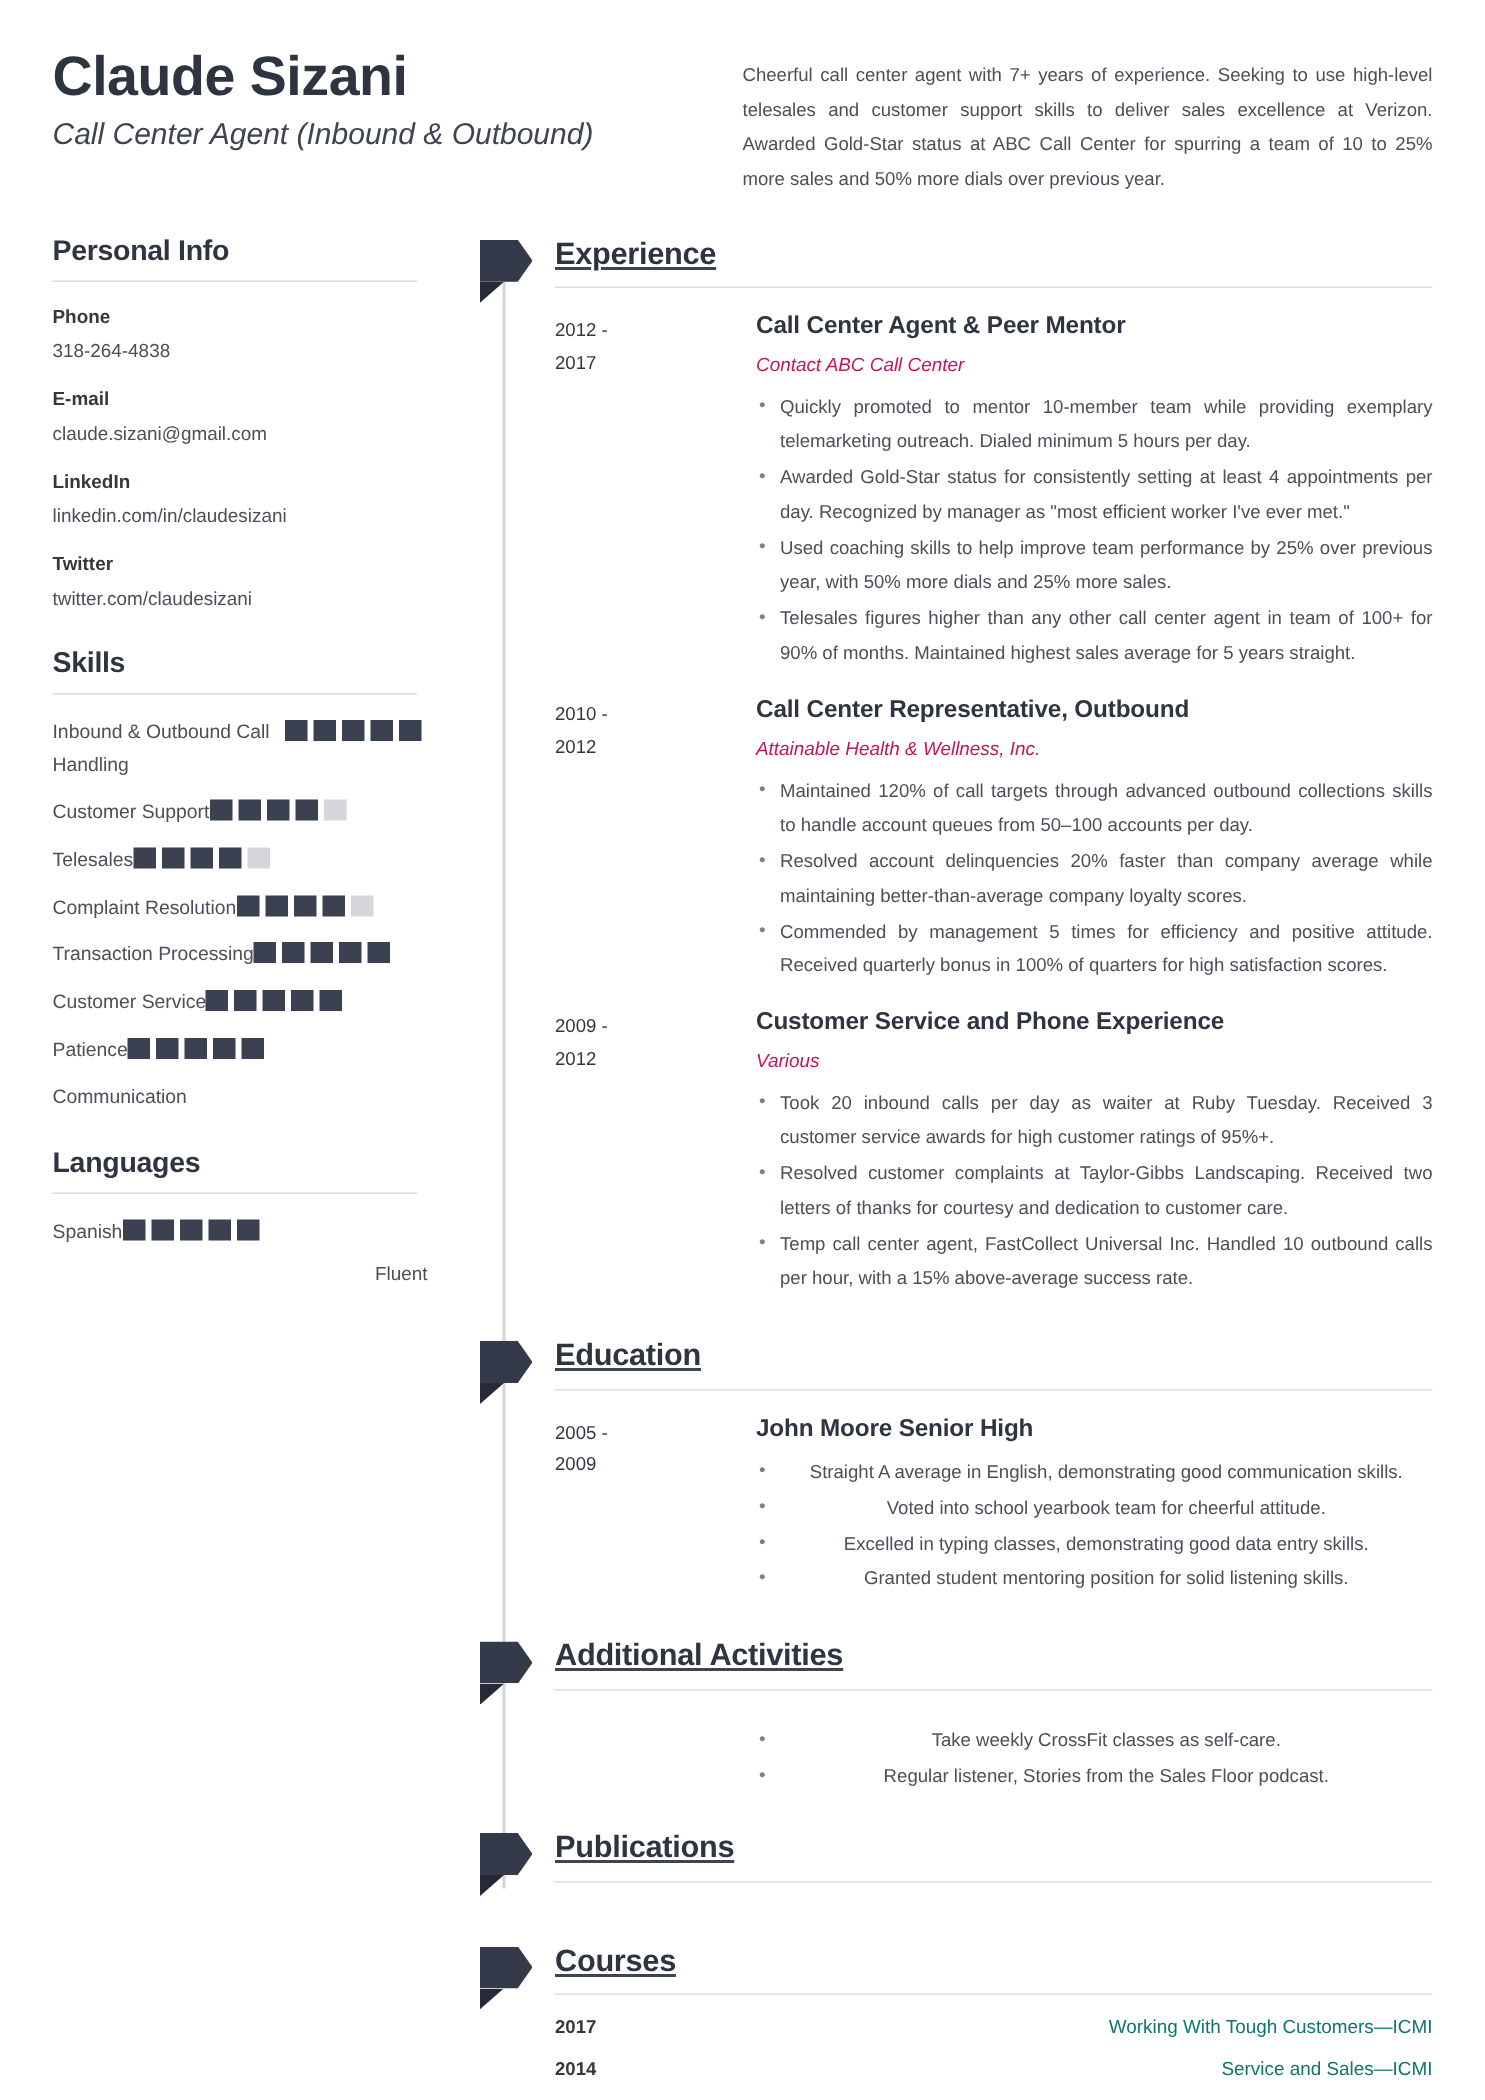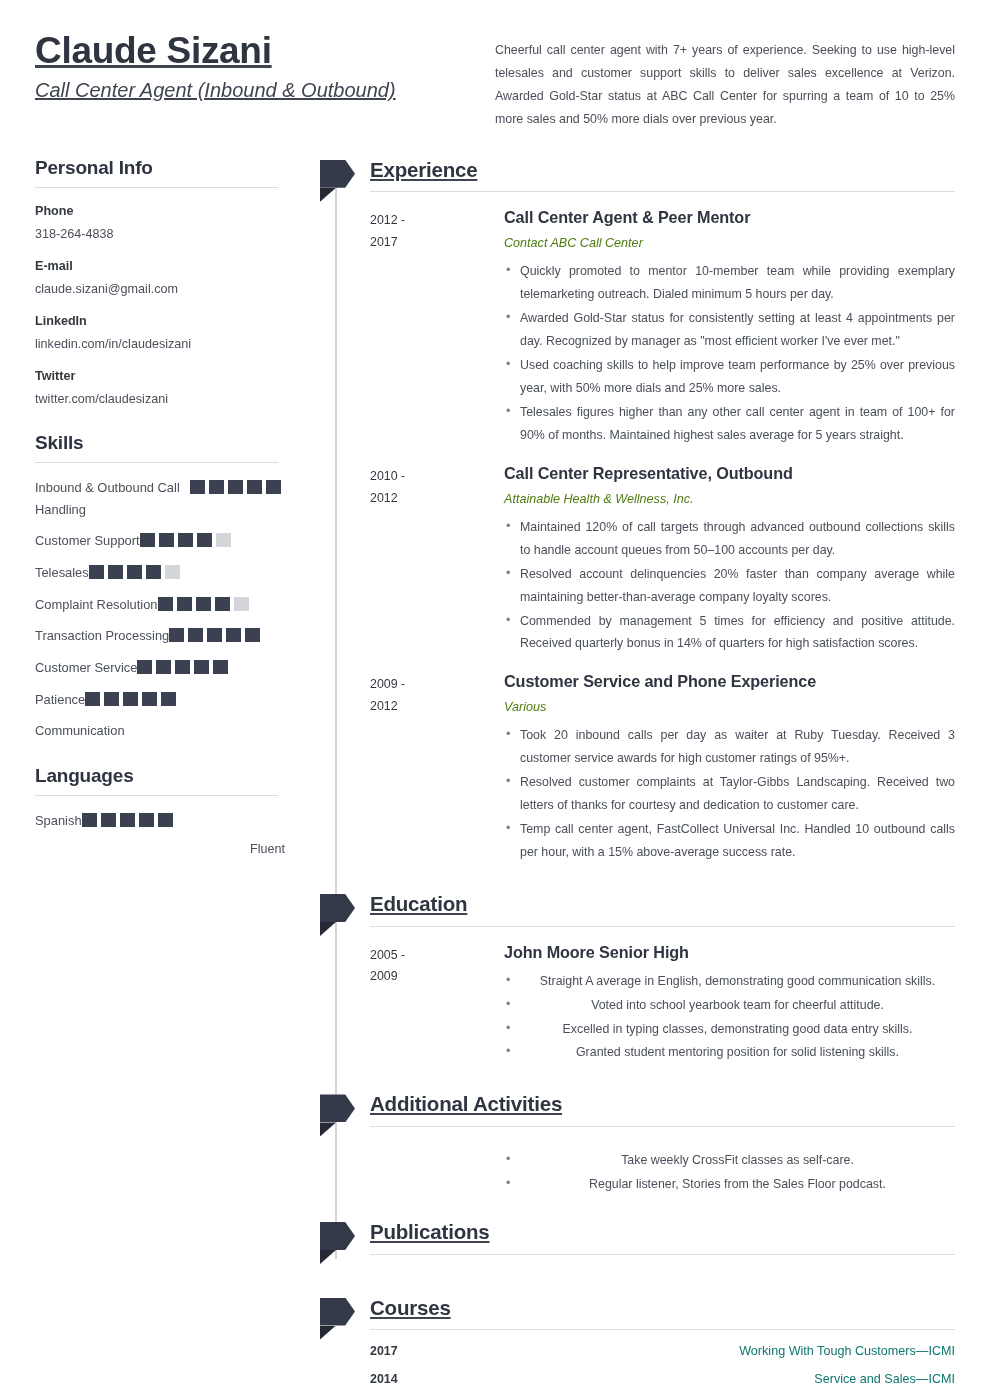--- a/index.html
+++ b/index.html
@@ -7,21 +7,21 @@
     width: 990px; height: 1400px;
     background: #ffffff;
     font-family: "Liberation Sans", sans-serif;
     color: #3e4450;
     -webkit-font-smoothing: antialiased;
   }
   .page { position: relative; width: 990px; height: 1400px; overflow: hidden; }
 
   
   .header { display: flex; padding: 30px 35px 0 35px; }
-  .header-left { width: 460px; flex: none; text-decoration: underline; }
+  .header-left { width: 460px; flex: none; }
   .name {
     font-size: 37px; font-weight: bold; color: #2e3440;
     letter-spacing: -0.3px; line-height: 1.12;
   }
   .job-title {
     font-size: 20px; font-style: italic; color: #3e4450;
     margin-top: 7px; line-height: 1.25;
   }
   .summary {
     flex: 1; font-size: 12.4px; line-height: 1.85;
@@ -97,21 +97,21 @@
   .entry-date {
     width: 102px; flex: none; font-size: 12.4px; font-weight: normal;
     color: #33383f; line-height: 1.75; padding-top: 3px;
   }
   .entry-body { flex: 1; margin-left: 32px; }
   .entry-title {
     font-size: 16.2px; font-weight: bold; color: #2e3440;
     line-height: 1.3; letter-spacing: -0.1px;
   }
   .entry-sub {
-    font-size: 12.6px; font-style: italic; color: #4d7c0f;
+    font-size: 12.6px; font-style: italic; color: #be185d;
     margin-top: 6px; line-height: 1.5;
   }
   ul.bullets { list-style: none; margin-top: 7px; }
   ul.bullets li {
     position: relative; padding-left: 16px; font-size: 12.4px;
     line-height: 1.85; color: #4a4f59; text-align: justify;
     margin-bottom: 1px;
   }
   ul.bullets li::before {
     content: "•"; position: absolute; left: 2px; top: -1px;
@@ -297,21 +297,21 @@
               </div>
             </div>
             <div class="entry">
               <div class="entry-date">2010 -<br>2012</div>
               <div class="entry-body">
                 <div class="entry-title">Call Center Representative, Outbound</div>
                 <div class="entry-sub">Attainable Health &amp; Wellness, Inc.</div>
                 <ul class="bullets">
                   <li>Maintained 120% of call targets through advanced outbound collections skills to handle account queues from 50–100 accounts per day.</li>
                   <li>Resolved account delinquencies 20% faster than company average while maintaining better-than-average company loyalty scores.</li>
-                  <li>Commended by management 5 times for efficiency and positive attitude. Received quarterly bonus in 14% of quarters for high satisfaction scores.</li>
+                  <li>Commended by management 5 times for efficiency and positive attitude. Received quarterly bonus in 100% of quarters for high satisfaction scores.</li>
                 </ul>
               </div>
             </div>
             <div class="entry">
               <div class="entry-date">2009 -<br>2012</div>
               <div class="entry-body">
                 <div class="entry-title">Customer Service and Phone Experience</div>
                 <div class="entry-sub">Various</div>
                 <ul class="bullets">
                   <li>Took 20 inbound calls per day as waiter at Ruby Tuesday. Received 3 customer service awards for high customer ratings of 95%+.</li>

